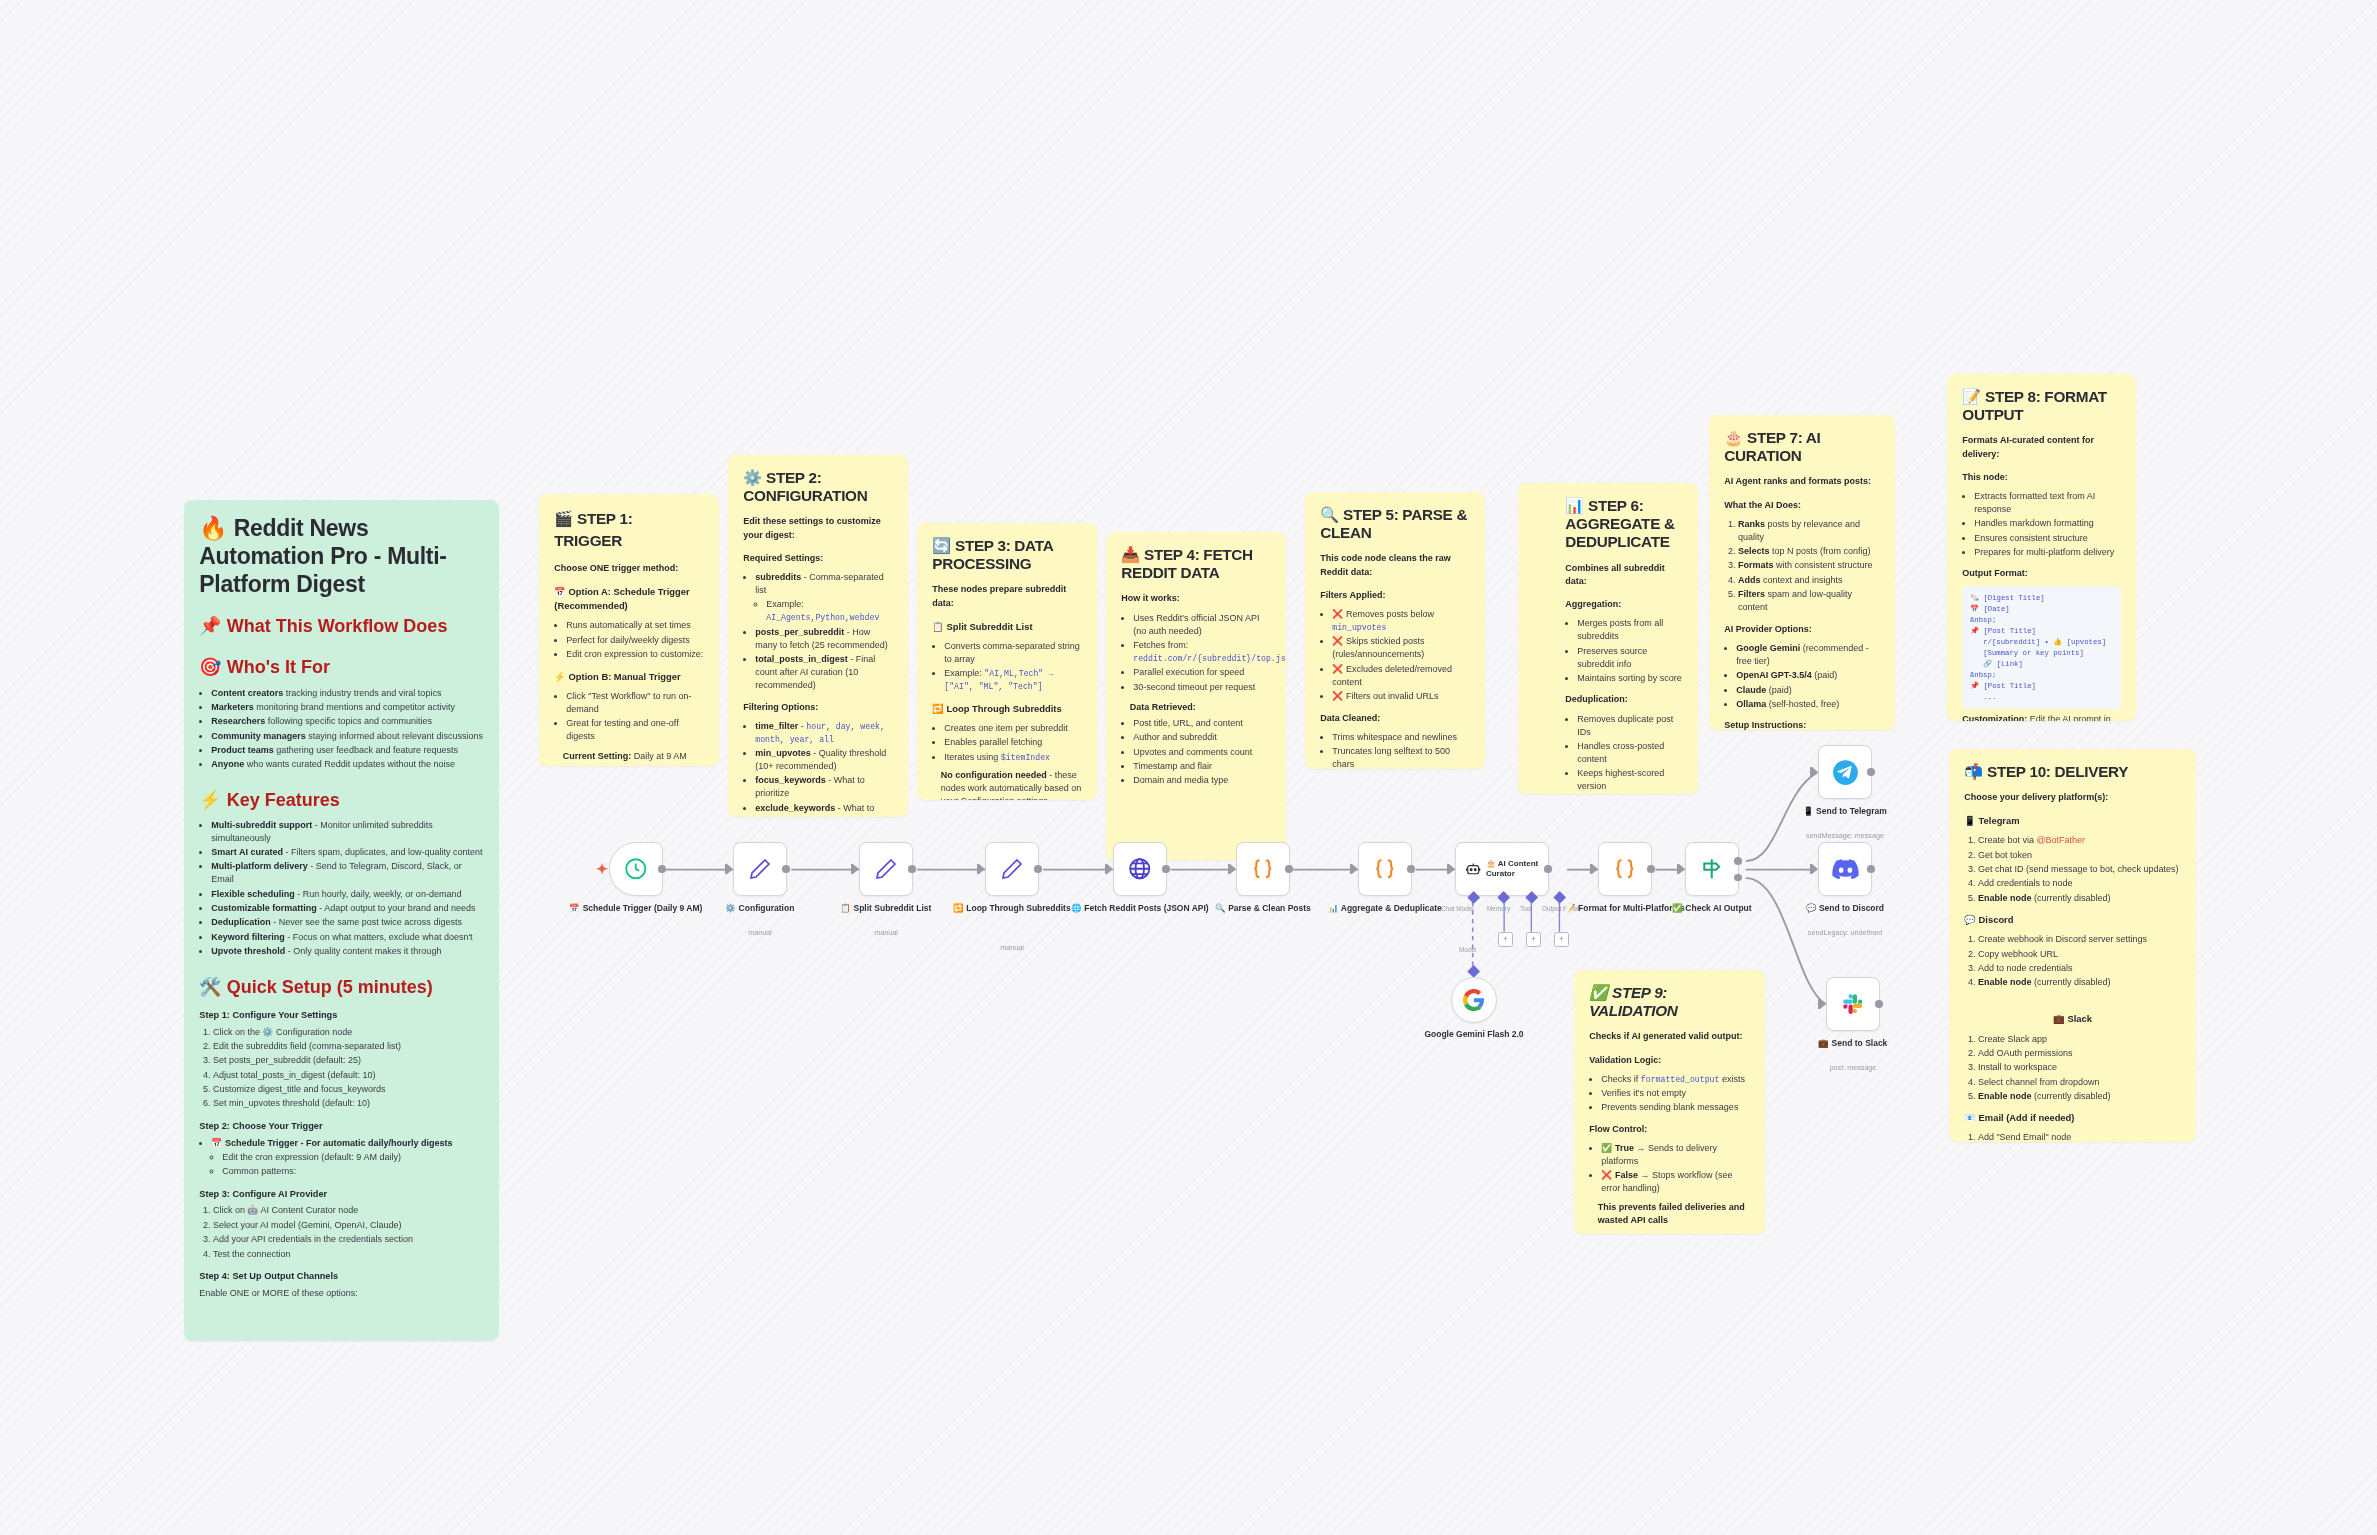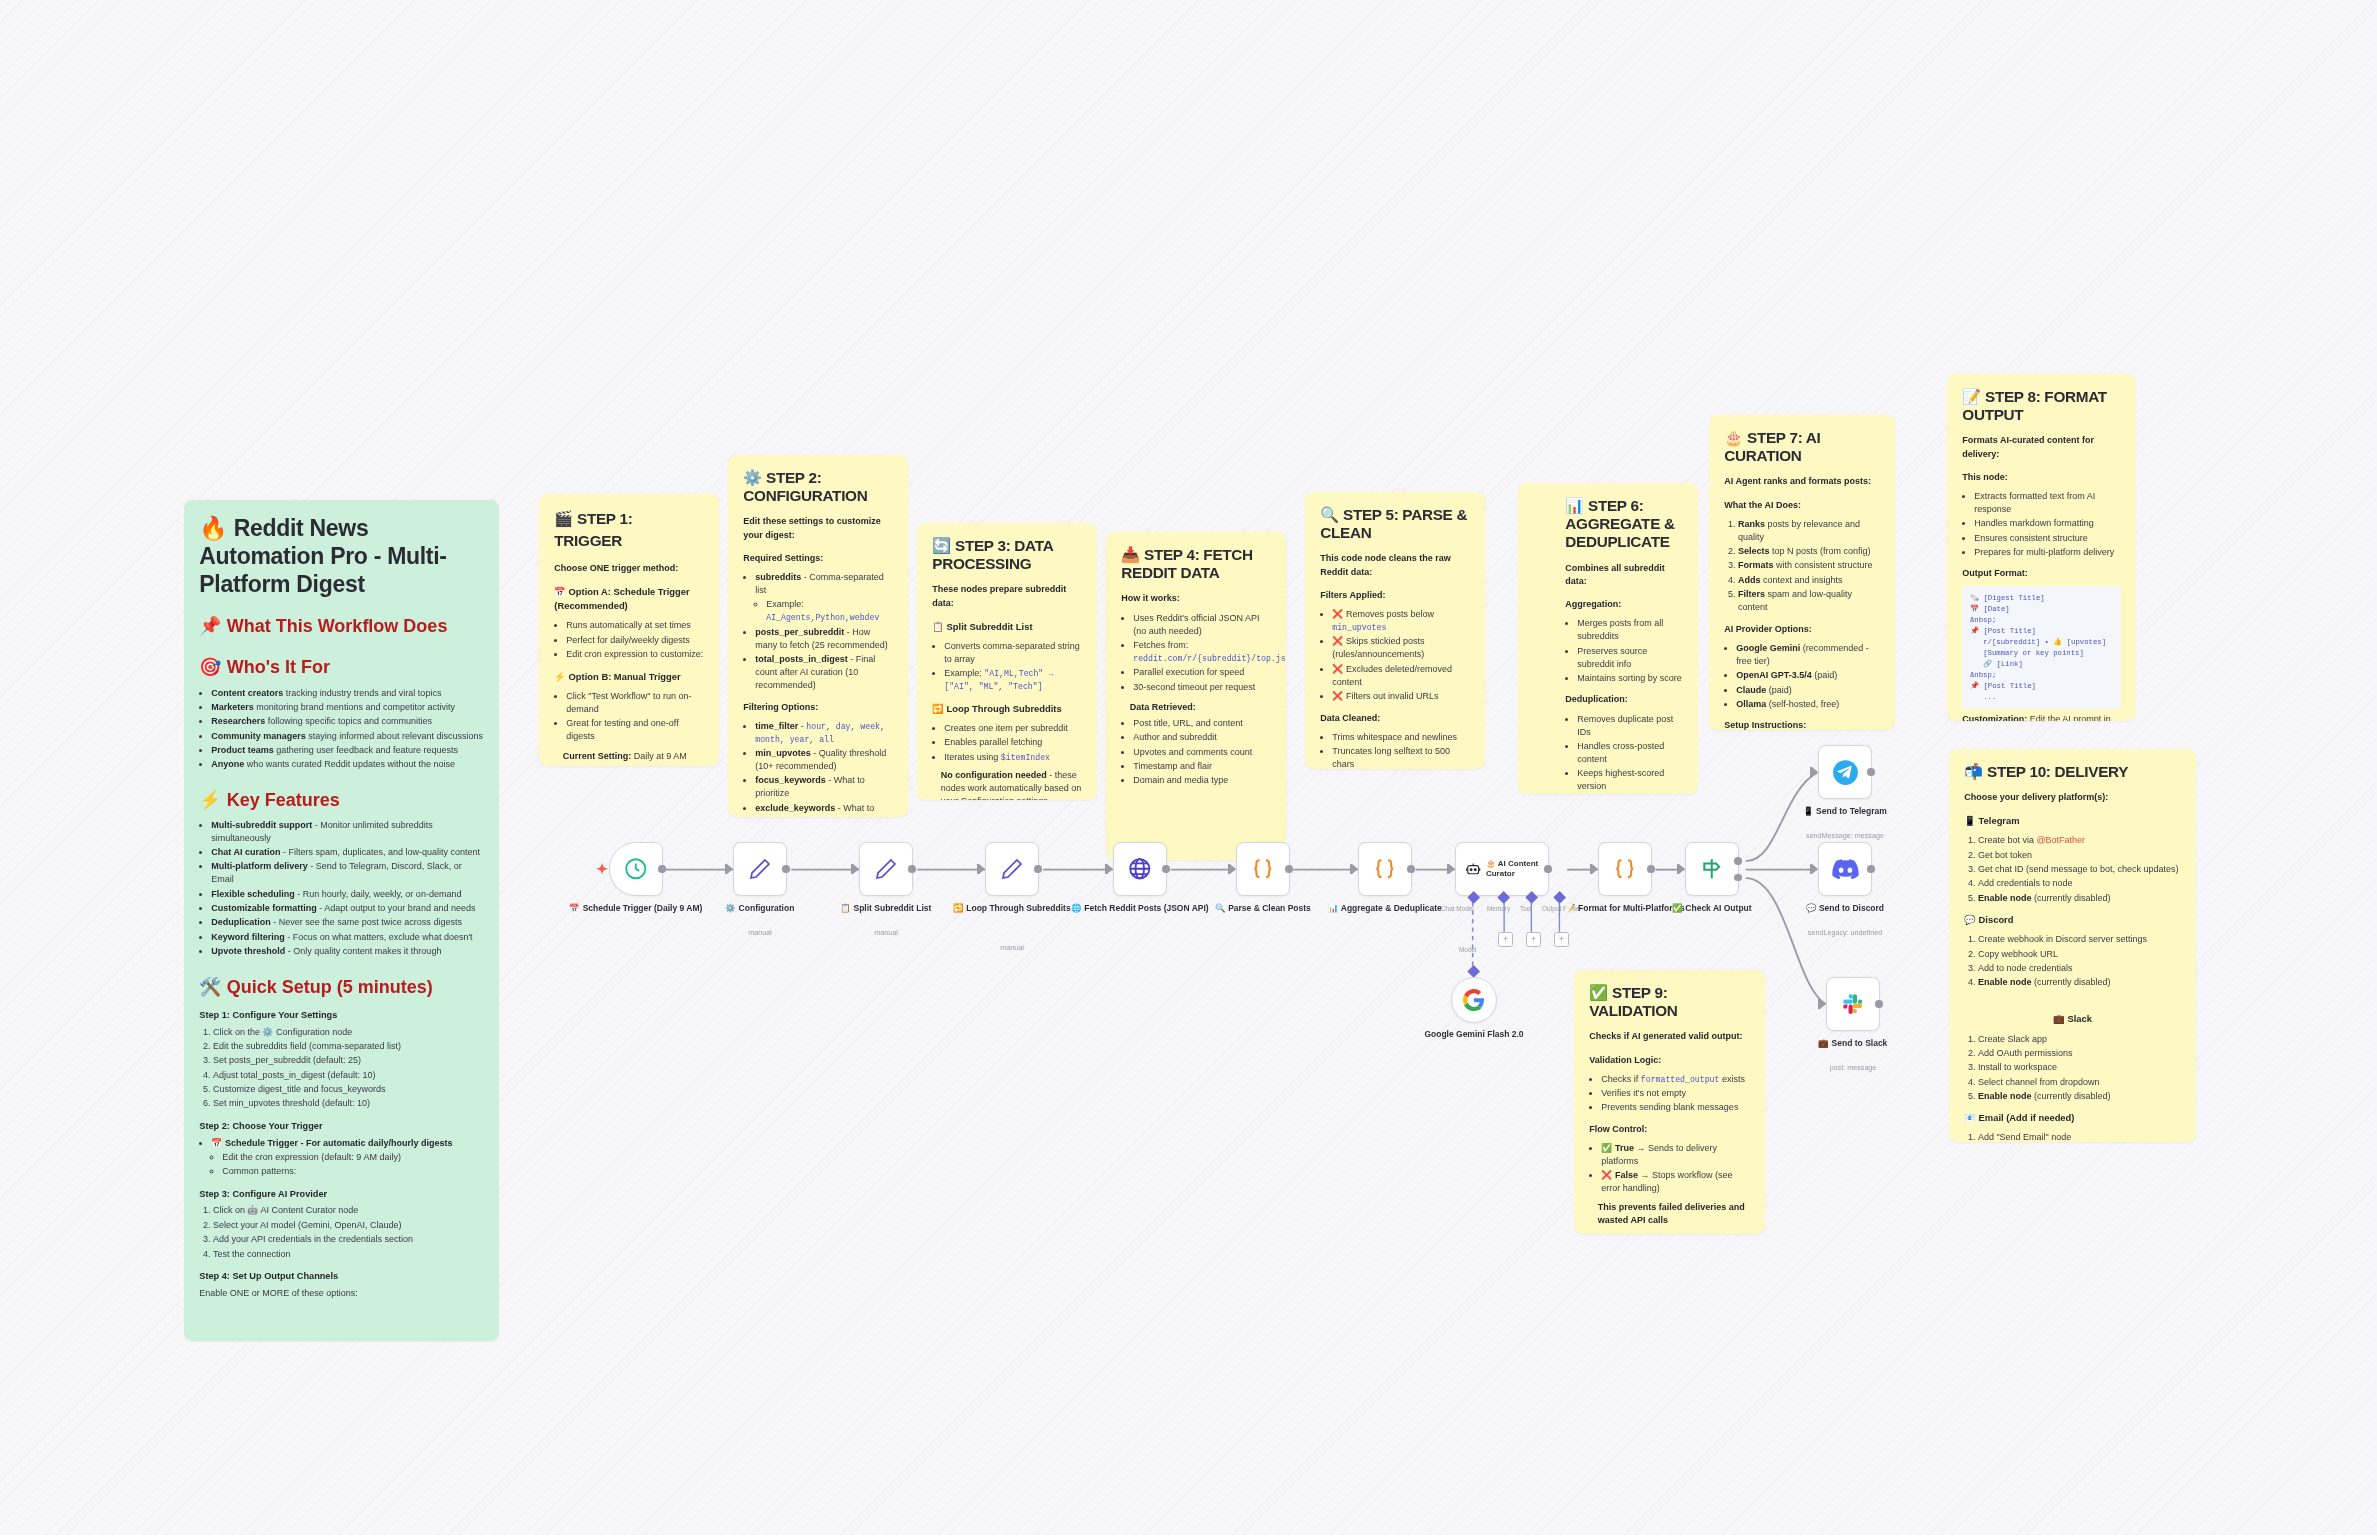--- a/index.html
+++ b/index.html
@@ -134,21 +134,21 @@
         <li><b>Marketers</b><span> monitoring brand mentions and competitor activity</span></li>
         <li><b>Researchers</b><span> following specific topics and communities</span></li>
         <li><b>Community managers</b><span> staying informed about relevant discussions</span></li>
         <li><b>Product teams</b><span> gathering user feedback and feature requests</span></li>
         <li><b>Anyone</b><span> who wants curated Reddit updates without the noise</span></li>
       </ul>
 
       <h2>⚡ Key Features</h2>
       <ul>
         <li><b>Multi-subreddit support</b><span> - Monitor unlimited subreddits simultaneously</span></li>
-        <li><b>Chat AI curation</b><span> - Filters spam, duplicates, and low-quality content</span></li>
+        <li><b>Smart AI curated</b><span> - Filters spam, duplicates, and low-quality content</span></li>
         <li><b>Multi-platform delivery</b><span> - Send to Telegram, Discord, Slack, or Email</span></li>
         <li><b>Flexible scheduling</b><span> - Run hourly, daily, weekly, or on-demand</span></li>
         <li><b>Customizable formatting</b><span> - Adapt output to your brand and needs</span></li>
         <li><b>Deduplication</b><span> - Never see the same post twice across digests</span></li>
         <li><b>Keyword filtering</b><span> - Focus on what matters, exclude what doesn't</span></li>
         <li><b>Upvote threshold</b><span> - Only quality content makes it through</span></li>
       </ul>
 
       <h2>🛠️ Quick Setup (5 minutes)</h2>
 
@@ -364,21 +364,21 @@
 &amp;nbsp;
 📌 [Post Title]
    ...</div>
       <p class="note">
         <b>Customization:</b><span> Edit the AI prompt in the previous node to change format</span></p>
     </div>
   </div>
 
   <div class="sticky blue" style="left:1574px;top:970px;width:191px;height:264px;">
     <div class="pad">
-      <h1 style="font-size:15.3px;margin-bottom:10.2px;line-height:1.2;">✅ STEP 9: VALIDATION</h1>
+      <h1 style="font-size:15.3px;margin-bottom:10.2px;line-height:1.2;font-style:italic;">✅ STEP 9: VALIDATION</h1>
       <p><b>Checks if AI generated valid output:</b></p>
       <p style="margin-top:10.2px;"><b>Validation Logic:</b></p>
       <ul>
         <li><span>Checks if </span><code>formatted_output</code><span> exists</span></li>
         <li><span>Verifies it's not empty</span></li>
         <li><span>Prevents sending blank messages</span></li>
       </ul>
       <p style="margin-top:8.5px;"><b>Flow Control:</b></p>
       <ul>
         <li><b>✅ True</b><span> → Sends to delivery platforms</span></li>

